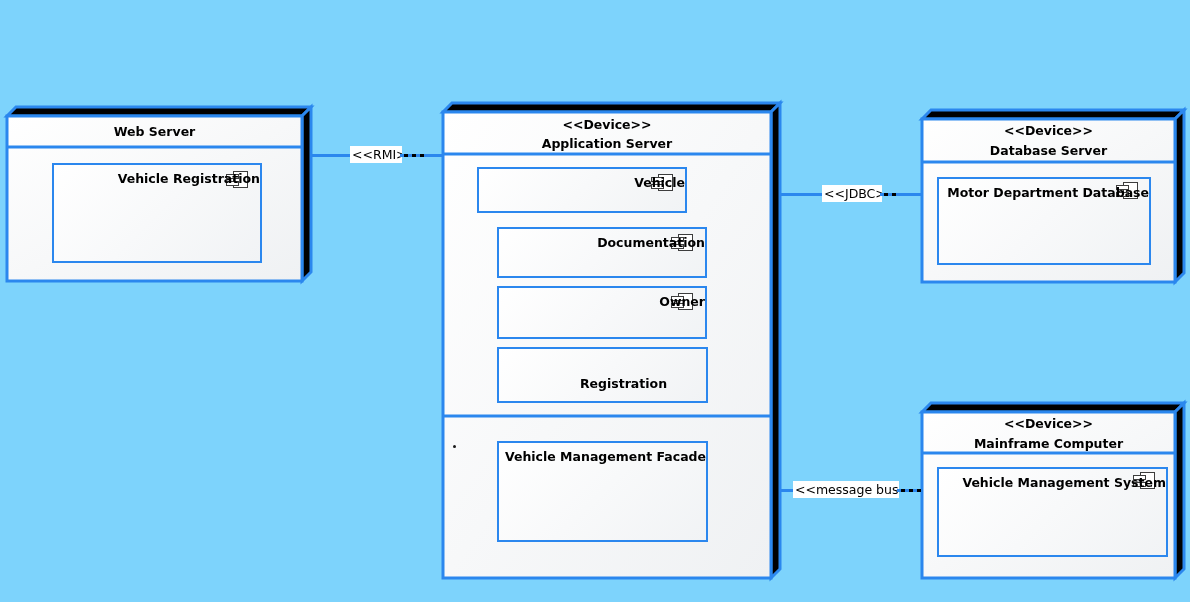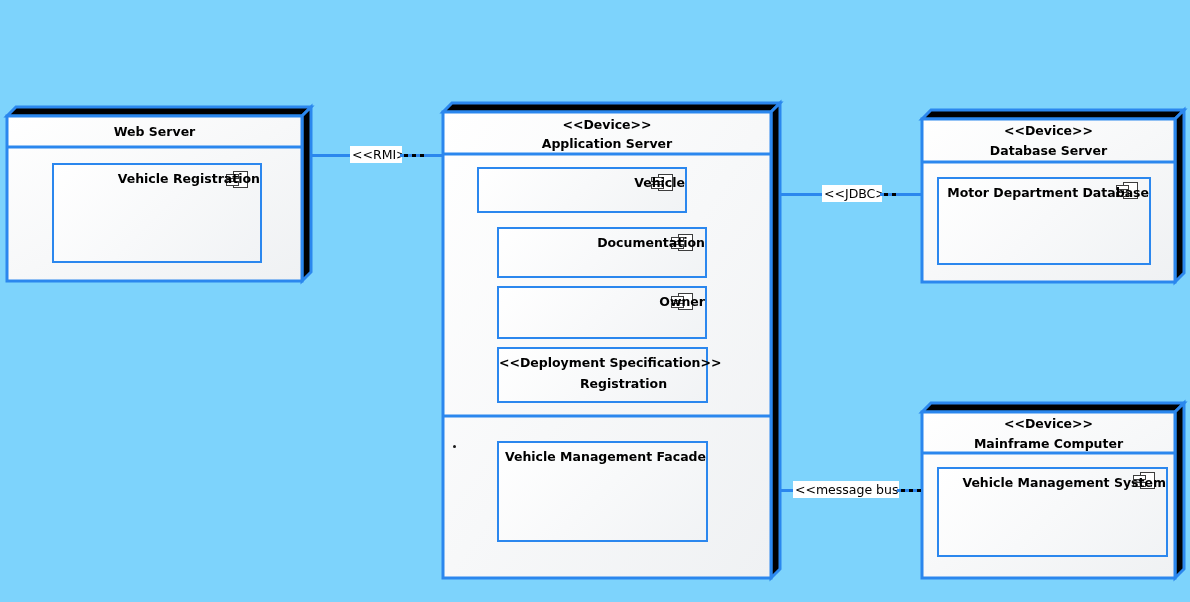--- a/index.html
+++ b/index.html
@@ -106,21 +106,20 @@
     <div class="comp-icon" style="right:11px;top:4px">
       <svg width="24" height="20" viewBox="0 0 24 20">
         <rect x="8.5" y="1.5" width="14" height="16" fill="#fff" stroke="#3d3d3d"></rect>
         <rect x="1.5" y="4.5" width="12" height="4" fill="#fff" stroke="#3d3d3d"></rect>
         <rect x="1.5" y="11.5" width="12" height="4" fill="#fff" stroke="#3d3d3d"></rect>
       </svg>
     </div>
   </div>
 
   <div class="comp-box" style="left:497px;top:347px;width:211px;height:56px">
-    <div class="comp-label">&lt;&lt;Deployment Specification&gt;&gt;</div>
     <div class="comp-label2">Registration</div>
   </div>
 
   <div class="stray-dot" style="left:453px;top:445px"></div>
 
   <div class="comp-box" style="left:497px;top:441px;width:211px;height:101px">
     <div class="comp-label">Vehicle Management Facade</div>
   </div>
 
   <svg class="node-shape" style="left:922px;top:110px" width="262" height="172">

